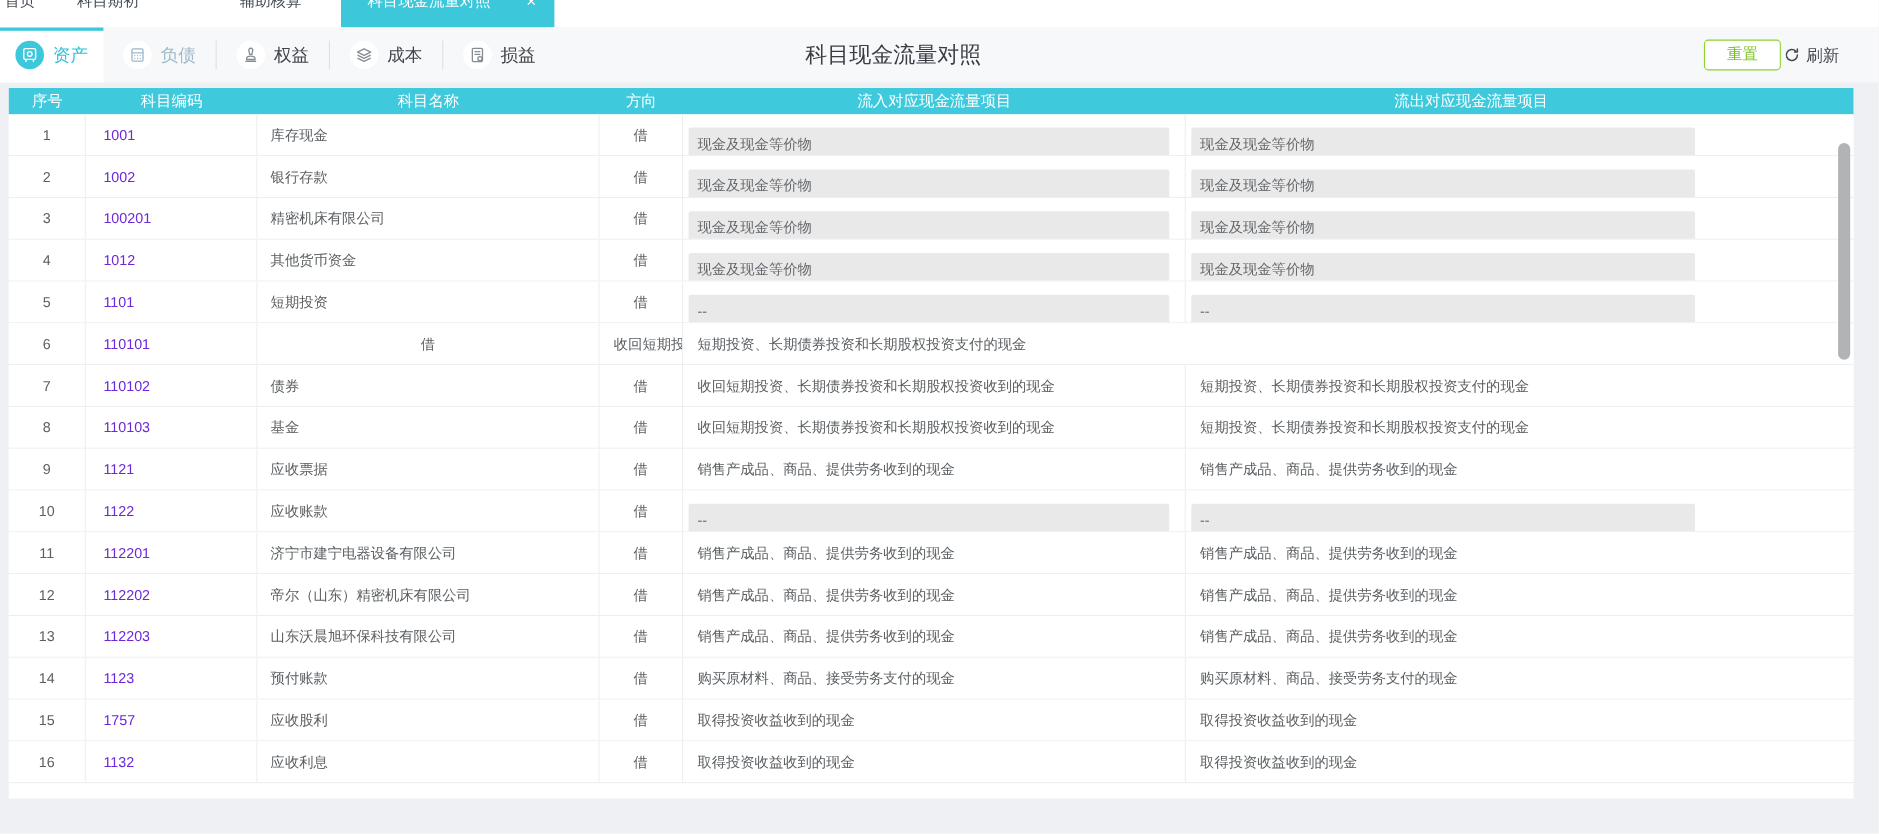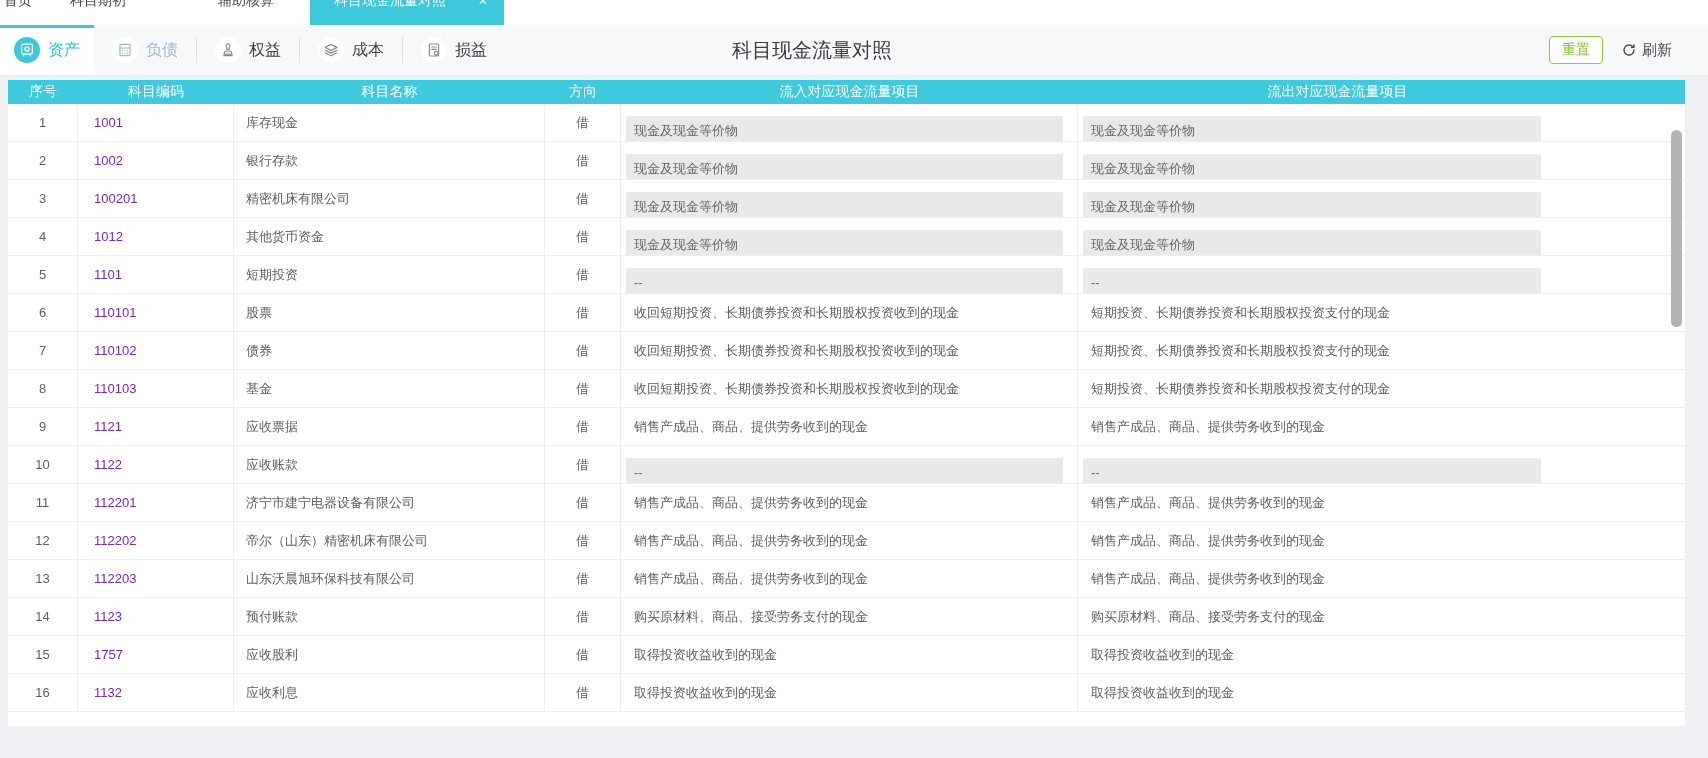--- a/index.html
+++ b/index.html
@@ -22,21 +22,21 @@
   .cat-tab.active { background:#ffffff; color:#2fc2d6; min-width:90px; justify-content:center; padding:0 14px; }
   .cat-tab.active::before { content:""; position:absolute; top:0; left:0; right:0; height:3px; background:#3cc7da; }
   .cat-tab.liab { color:#9db8cb; }
   .cat-divider { width:1px; height:26px; background:#dde1e5; align-self:center; }
   .icon-circle { width:26px; height:26px; border-radius:50%; background:#ffffff; display:flex; align-items:center; justify-content:center; flex:0 0 auto; }
   .cat-tab.active .icon-circle { background:#3cc7da; }
 
   .page-title { position:absolute; top:0; left:0; right:84px; height:51px; text-align:center; line-height:51px; font-size:20px; color:#383d43; pointer-events:none; }
 
   .actions { position:absolute; top:0; right:0; height:51px; }
-  .reset-btn { position:absolute; left:-159px; top:11px; width:54px; height:28px; background:#ffffff; border:1px solid #8ed130; border-radius:4px; color:#7cc32a; font-size:14px; cursor:pointer;font-family:Liberation Serif, serif; }
+  .reset-btn { position:absolute; left:-159px; top:11px; width:70px; height:28px; background:#ffffff; border:1px solid #8ed130; border-radius:4px; color:#7cc32a; font-size:14px; cursor:pointer;font-family:Liberation Serif, serif; }
   .refresh { position:absolute; left:-87px; top:11px; height:28px; display:flex; align-items:center; gap:5px; color:#454a50; font-size:15px; cursor:pointer; white-space:nowrap; }
 
   
   .card { position:absolute; left:8px; top:80px; width:1677px; height:646px; background:#ffffff; }
   .thead { display:grid; grid-template-columns:70px 156px 311px 76px 457px 607px; height:24px; background:#3ec9dc; }
   .th { display:flex; align-items:center; justify-content:center; color:#ffffff; font-size:14px; }
   .th.col-outflow { padding-right:88px; }
   .tbody { position:relative; }
   .tr { display:grid; grid-template-columns:70px 156px 311px 76px 457px 607px; height:38px; border-bottom:1px solid #eceff2; font-size:13px; color:#5c6063; background:#ffffff; }
   .td { display:flex; align-items:center; overflow:hidden; }
@@ -209,21 +209,20 @@
           <div class="td td-inflow b">
             <div class="field">--</div>
           </div>
           <div class="td td-outflow">
             <div class="field">--</div>
           </div>
         </div>
         <div class="tr">
           <div class="td td-seq b">6</div>
           <div class="td td-code b">110101</div>
-          <div class="td td-name b">股票</div>
           <div class="td td-dir b">借</div>
           <div class="td td-inflow b">
             <span class="flow-text">收回短期投资、长期债券投资和长期股权投资收到的现金</span>
           </div>
           <div class="td td-outflow">
             <span class="flow-text">短期投资、长期债券投资和长期股权投资支付的现金</span>
           </div>
         </div>
         <div class="tr">
           <div class="td td-seq b">7</div>

